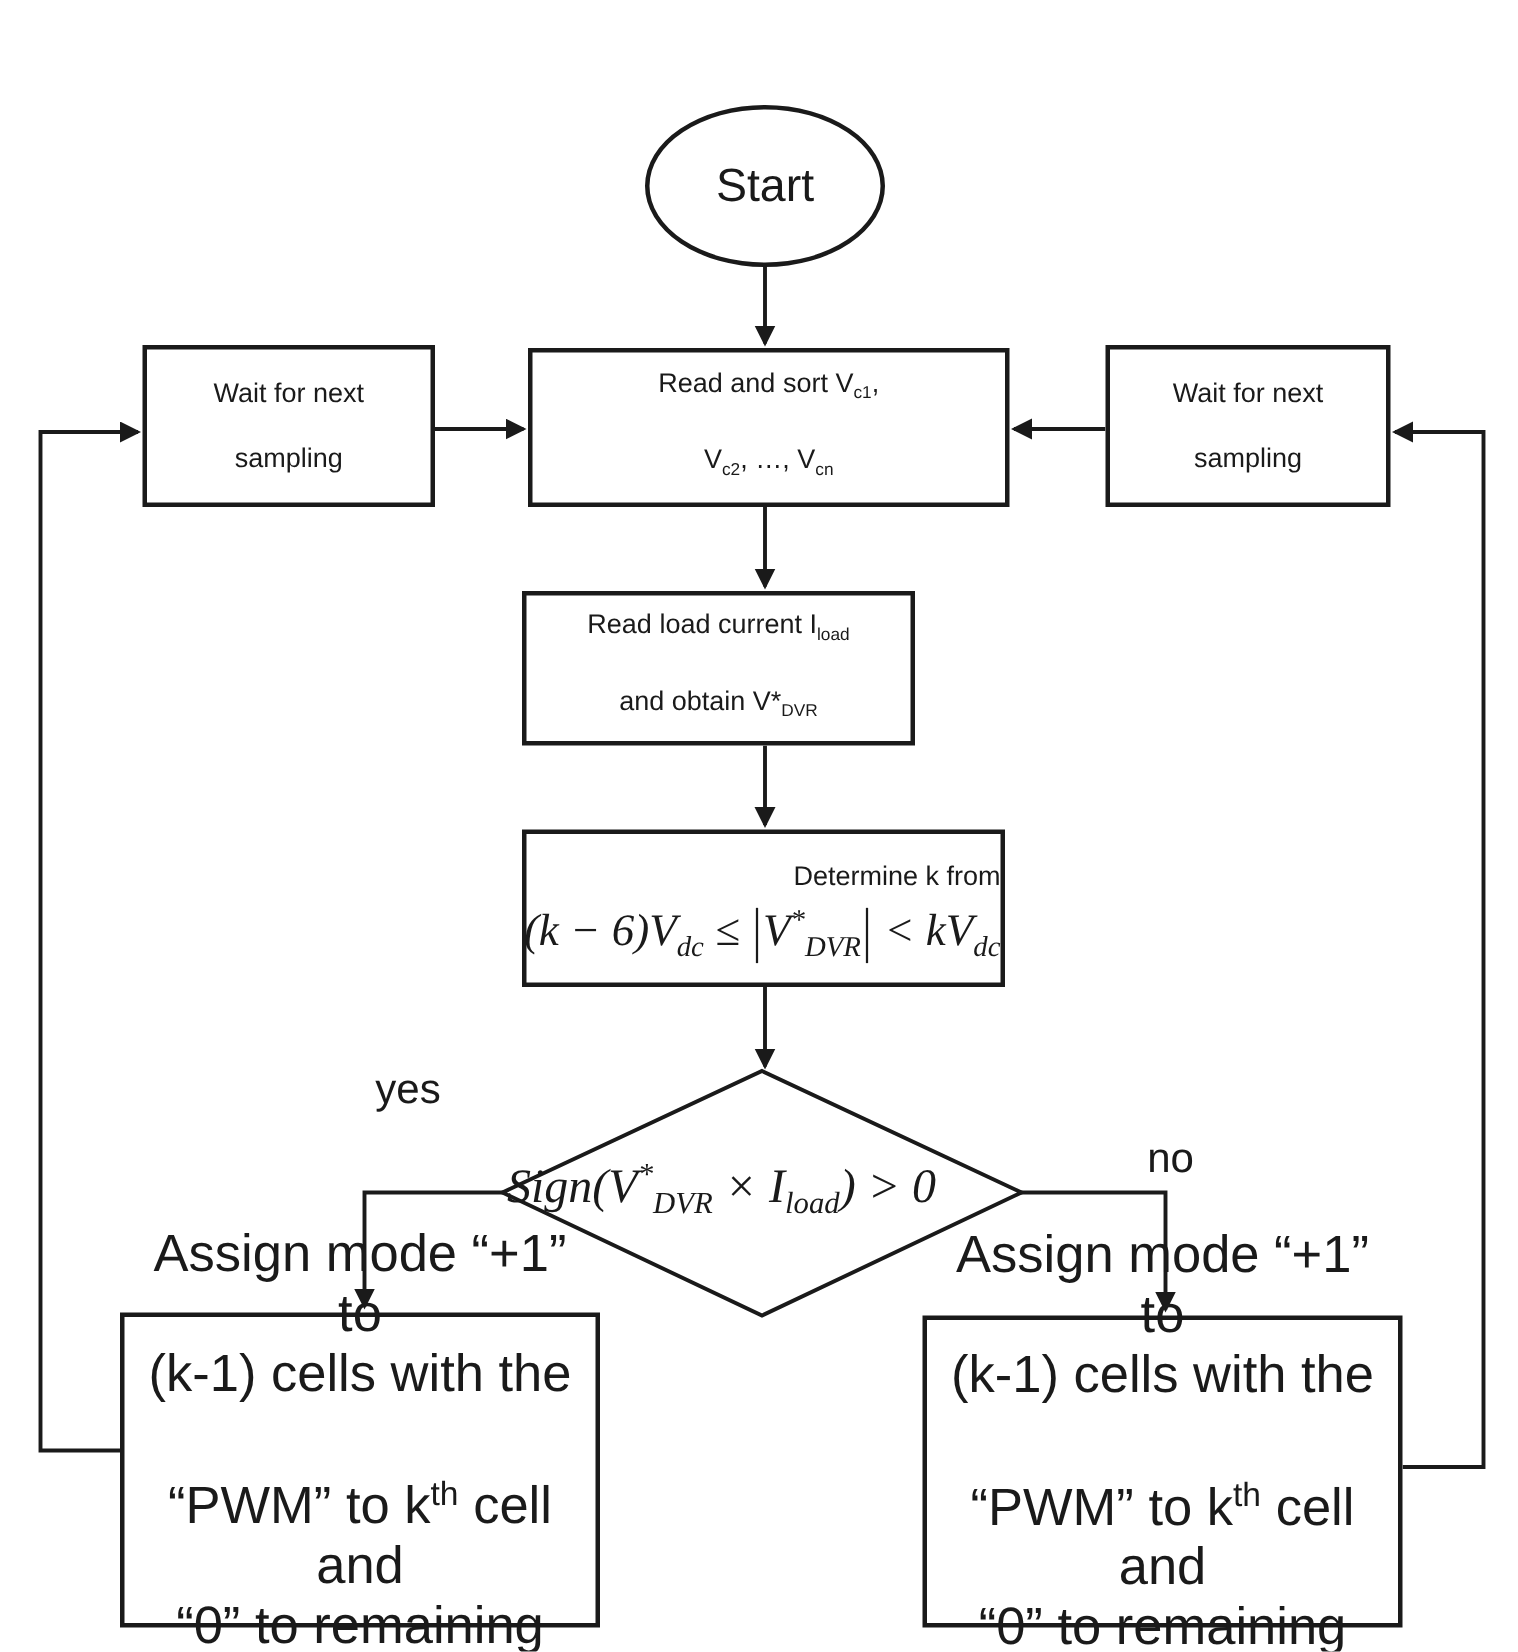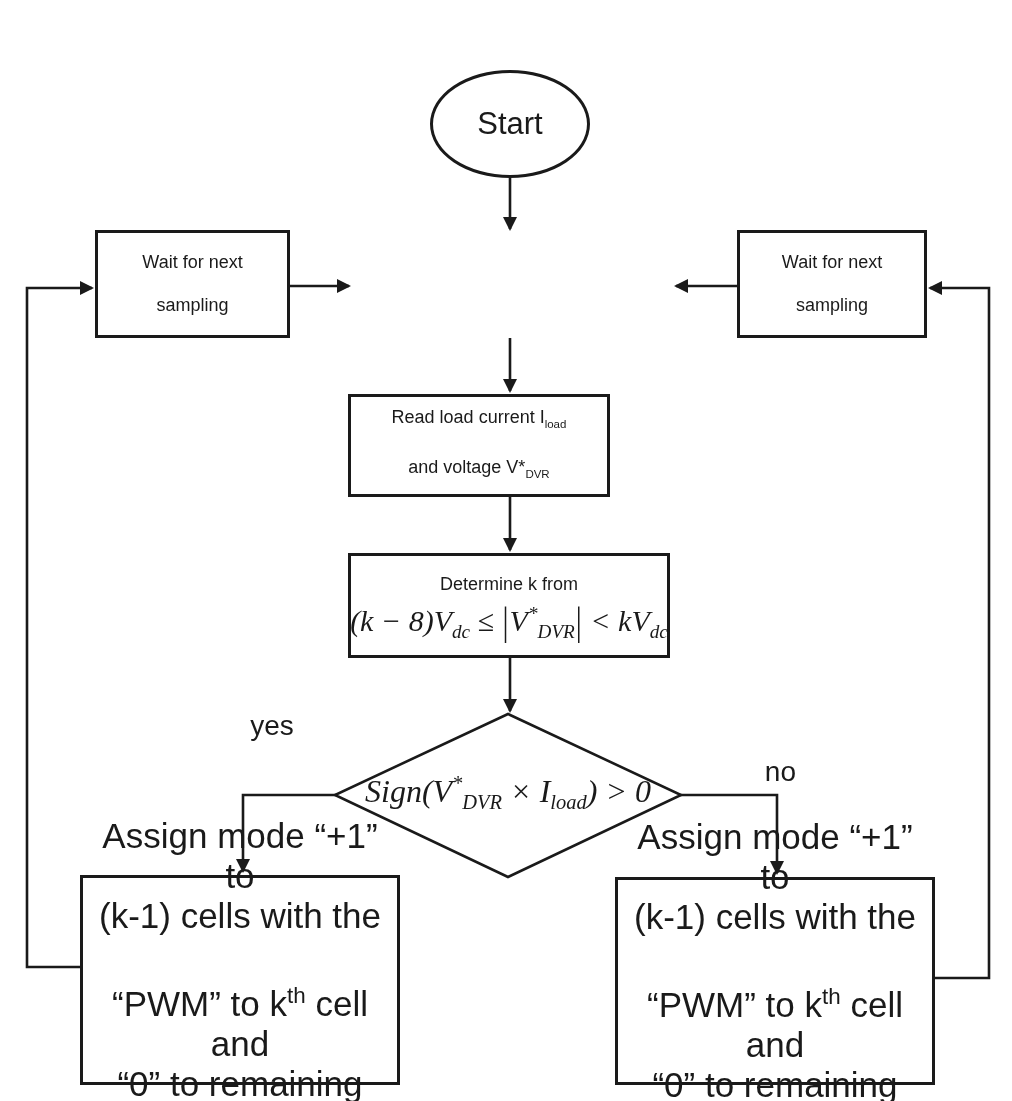--- a/index.html
+++ b/index.html
@@ -70,35 +70,38 @@
   </svg>
 
   <div class="node ellipse" style="left:430px; top:70px; width:160px; height:108px;">
     <span>Start</span>
   </div>
 
   <div class="node proc" style="left:95px; top:230px; width:195px; height:108px;">
     <span><span>Wait for next</span><br><span>sampling</span></span>
   </div>
 
+  <div class="node proc" style="left:352px; top:232px; width:321px; height:106px;">
+    <span><span>Read and sort V</span><span class="sub">c1</span><span>,</span><br><span>V</span><span class="sub">c2</span><span>, …, V</span><span class="sub">cn</span></span>
+  </div>
 
   <div class="node proc" style="left:737px; top:230px; width:190px; height:108px;">
     <span><span>Wait for next</span><br><span>sampling</span></span>
   </div>
 
   <div class="node proc" style="left:348px; top:394px; width:262px; height:103px;">
-    <span><span>Read load current I</span><span class="sub">load</span><br><span>and voltage V*</span><span class="sub">DVR</span></span>
+    <span><span>Read load current I</span><span class="sub">load</span><br><span>and obtain V*</span><span class="sub">DVR</span></span>
   </div>
 
-  <div class="node stack" style="left:348px; top:553px; width:322px; height:105px;">
+  <div class="node stack" style="left:348px; top:553px; width:322px; height:105px;align-items:flex-end;">
     <span class="proc" style="line-height:30px;">Determine k from</span>
-    <span class="formula"><span>(k − 8)V</span><span class="sub">dc</span><span> ≤ </span><span class="bar">|</span><span>V</span><span class="sup">*</span><span class="sub">DVR</span><span class="bar">|</span><span> &lt; kV</span><span class="sub">dc</span></span>
+    <span class="formula"><span>(k − 6)V</span><span class="sub">dc</span><span> ≤ </span><span class="bar">|</span><span>V</span><span class="sup">*</span><span class="sub">DVR</span><span class="bar">|</span><span> &lt; kV</span><span class="sub">dc</span></span>
   </div>
 
-  <div class="freefloat formula decision-text" style="left:338px; top:772px; width:340px; text-align:center;"><span>Sign(V</span><span class="sup">*</span><span class="sub">DVR</span><span> × I</span><span class="sub">load</span><span>) &gt; 0</span></div>
+  <div class="freefloat formula decision-text" style="left:338px; top:772px; width:340px; "><span>Sign(V</span><span class="sup">*</span><span class="sub">DVR</span><span> × I</span><span class="sub">load</span><span>) &gt; 0</span></div>
 
   <div class="branch-label" style="left:232px; top:710px; width:80px; text-align:center;">yes</div>
   <div class="branch-label" style="left:716px; top:756px; width:80px; text-align:right;">no</div>
 
   <div class="node proc-sm" style="left:80px; top:875px; width:320px; height:210px;">
     <span><span>Assign mode “+1” to</span><br><span>(k-1) cells with the</span><br><br><span>“PWM” to k</span><span class="sup">th</span><span> cell and</span><br><span>“0” to remaining cells</span></span>
   </div>
 
   <div class="node proc-sm" style="left:615px; top:877px; width:320px; height:208px;">
     <span><span>Assign mode “+1” to</span><br><span>(k-1) cells with the</span><br><br><span>“PWM” to k</span><span class="sup">th</span><span> cell and</span><br><span>“0” to remaining cells</span></span>

